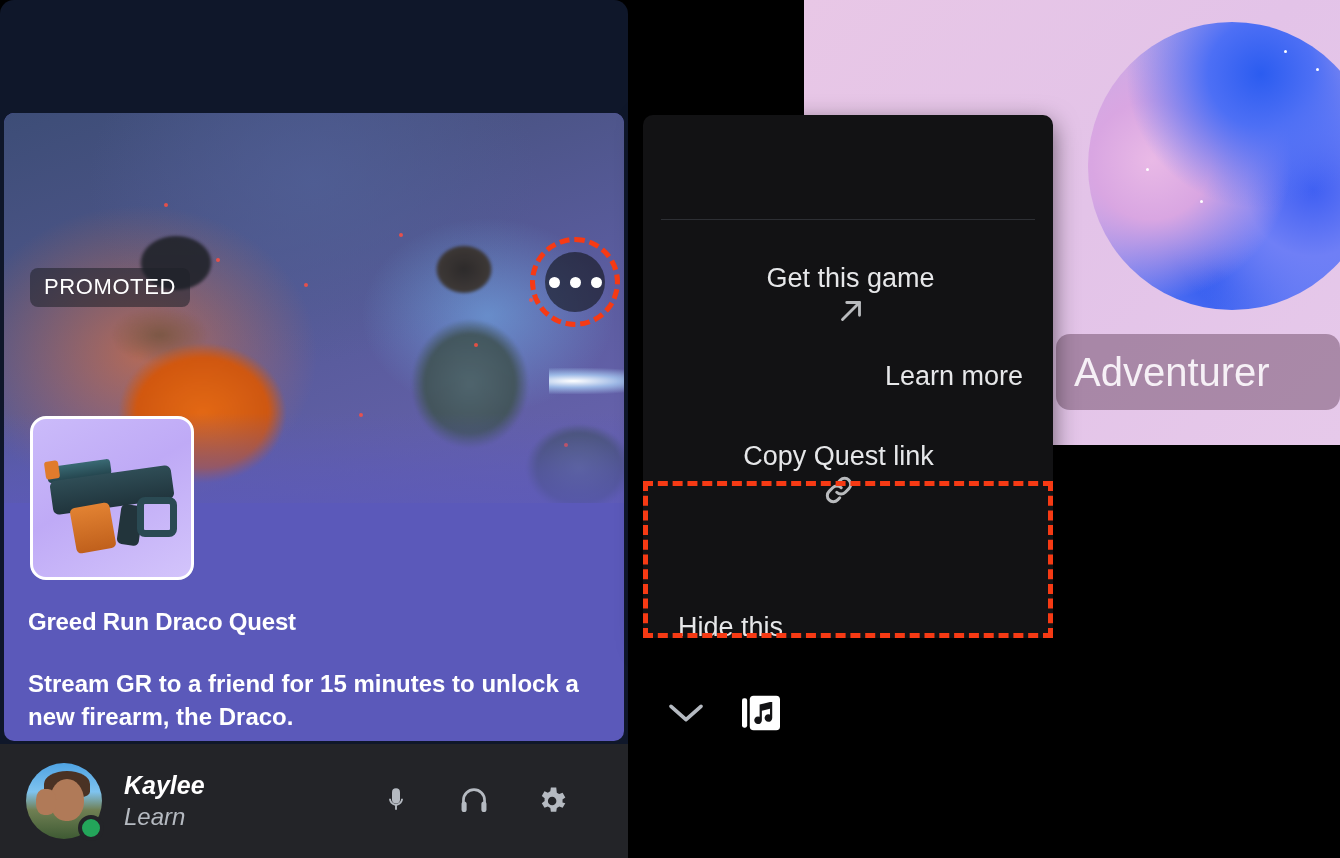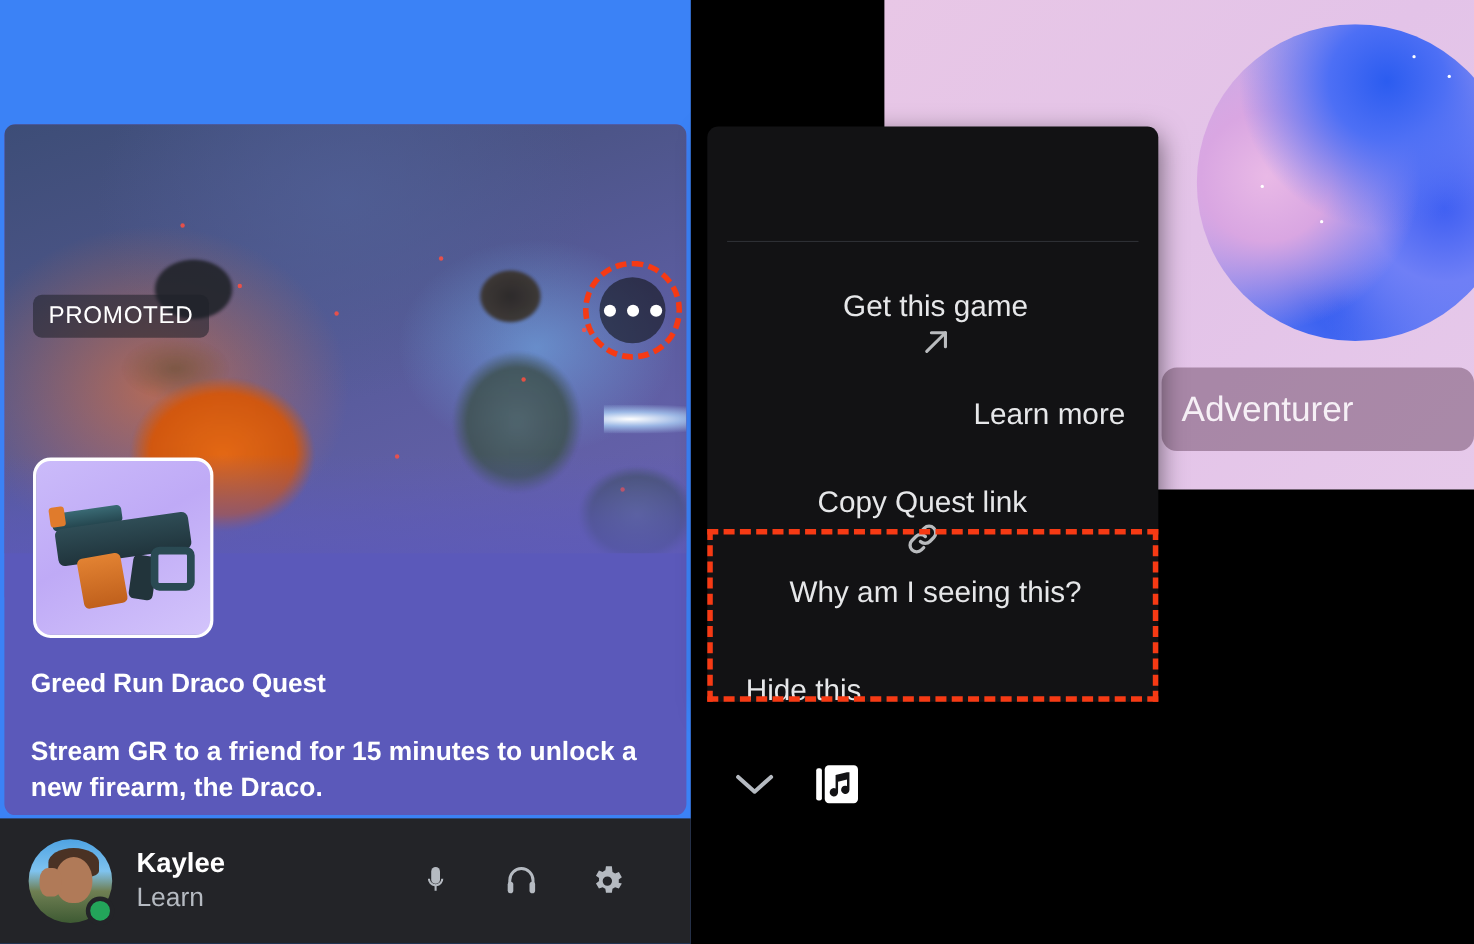--- a/index.html
+++ b/index.html
@@ -7,21 +7,22 @@
     width:1340px; height:858px;
     background:#000;
     font-family:"Liberation Sans", sans-serif;
     overflow:hidden;
   }
   #root { position:relative; width:1340px; height:858px; background:#000; }
 
   
   .sidebar {
     position:absolute; left:0; top:0; width:628px; height:858px;
-    background:#3b82f6;
+    background:#0f172a;
+    border-radius:14px;
   }
 
   
   .quest-card {
     position:absolute; left:4px; top:113px; width:620px; height:628px;
     border-radius:10px; overflow:hidden;
     background:#5b59ba;
   }
   
   .quest-art {
@@ -131,21 +132,21 @@
     color:#fff; font-size:24px; font-weight:bold; letter-spacing:-.2px;
   }
   .quest-desc {
     position:absolute; left:24px; top:555px; width:560px;
     color:#ffffff; font-size:24px; line-height:1.36;font-weight:bold;
   }
 
   
   .user-panel {
     position:absolute; left:0; top:744px; width:628px; height:114px;
-    background:#232428; display:flex; align-items:center;
+    background:#232428; display:flex; align-items:center;font-style:italic;
   }
   .avatar-wrap { position:relative; margin-left:26px; width:76px; height:76px; }
   .avatar {
     width:76px; height:76px; border-radius:50%; overflow:hidden;
     background:linear-gradient(180deg,#4fa3e3 0%,#7fc3ef 38%,#6f7f53 62%,#3e5a33 100%);
     position:relative;
   }
   .avatar .face {
     position:absolute; left:24px; top:16px; width:34px; height:42px;
     border-radius:50% 50% 46% 46%; background:#b07a58;
@@ -185,21 +186,21 @@
       linear-gradient(150deg,#b9a8e8 0%,#dbb4e6 40%,#8f9bf2 80%,#2f5bef 100%);
     filter:blur(.4px);
   }
   .pink-sphere .star { position:absolute; width:3px; height:3px; border-radius:50%; background:#fff; }
   .pink-sphere .star.a{left:196px;top:28px;} .pink-sphere .star.b{left:228px;top:46px;}
   .pink-sphere .star.c{left:58px;top:146px;} .pink-sphere .star.d{left:112px;top:178px;}
   .adventurer-badge {
     position:absolute; left:1056px; top:334px; width:284px; height:76px;
     border-radius:14px; background:rgba(86,50,76,.42);
     display:flex; align-items:center; padding-left:18px;
-    color:#f6f0f6; font-size:32px;
+    color:#f6f0f6; font-size:40px;
   }
 
   
   .ctx-menu {
     position:absolute; left:643px; top:115px; width:410px; height:523px;
     background:#121214; border-radius:10px;
     box-shadow:0 8px 24px rgba(0,0,0,.55);
     overflow:hidden;
   }
   .ctx-item {
@@ -352,23 +353,20 @@
     <div class="ctx-item i2">
       <span class="ctx-label">Copy Quest link</span>
       <span class="ctx-ico">
         <svg width="36" height="36" viewBox="0 0 24 24" fill="none" stroke="#8e9297" stroke-width="2" stroke-linecap="round" stroke-linejoin="round">
           <path d="M10.5 13.5a4 4 0 0 0 5.7 0l2.4-2.4a4 4 0 0 0-5.7-5.7l-1.4 1.4"></path>
           <path d="M13.5 10.5a4 4 0 0 0-5.7 0l-2.4 2.4a4 4 0 1 0 5.7 5.7l1.4-1.4"></path>
         </svg>
       </span>
     </div>
 
-    <div class="ctx-item i3">
-      <span class="ctx-label">Why am I seeing this?</span>
-    </div>
 
     <div class="ctx-item hide">
       <span class="ctx-label">Hide this</span>
 
     </div>
   </div>
   <div class="hide-ring"></div>
 
   <div class="chevron-btn">
     <svg width="40" height="26" viewBox="0 0 24 14" fill="none" stroke="#b5bac1" stroke-width="2.2" stroke-linecap="round" stroke-linejoin="round">

